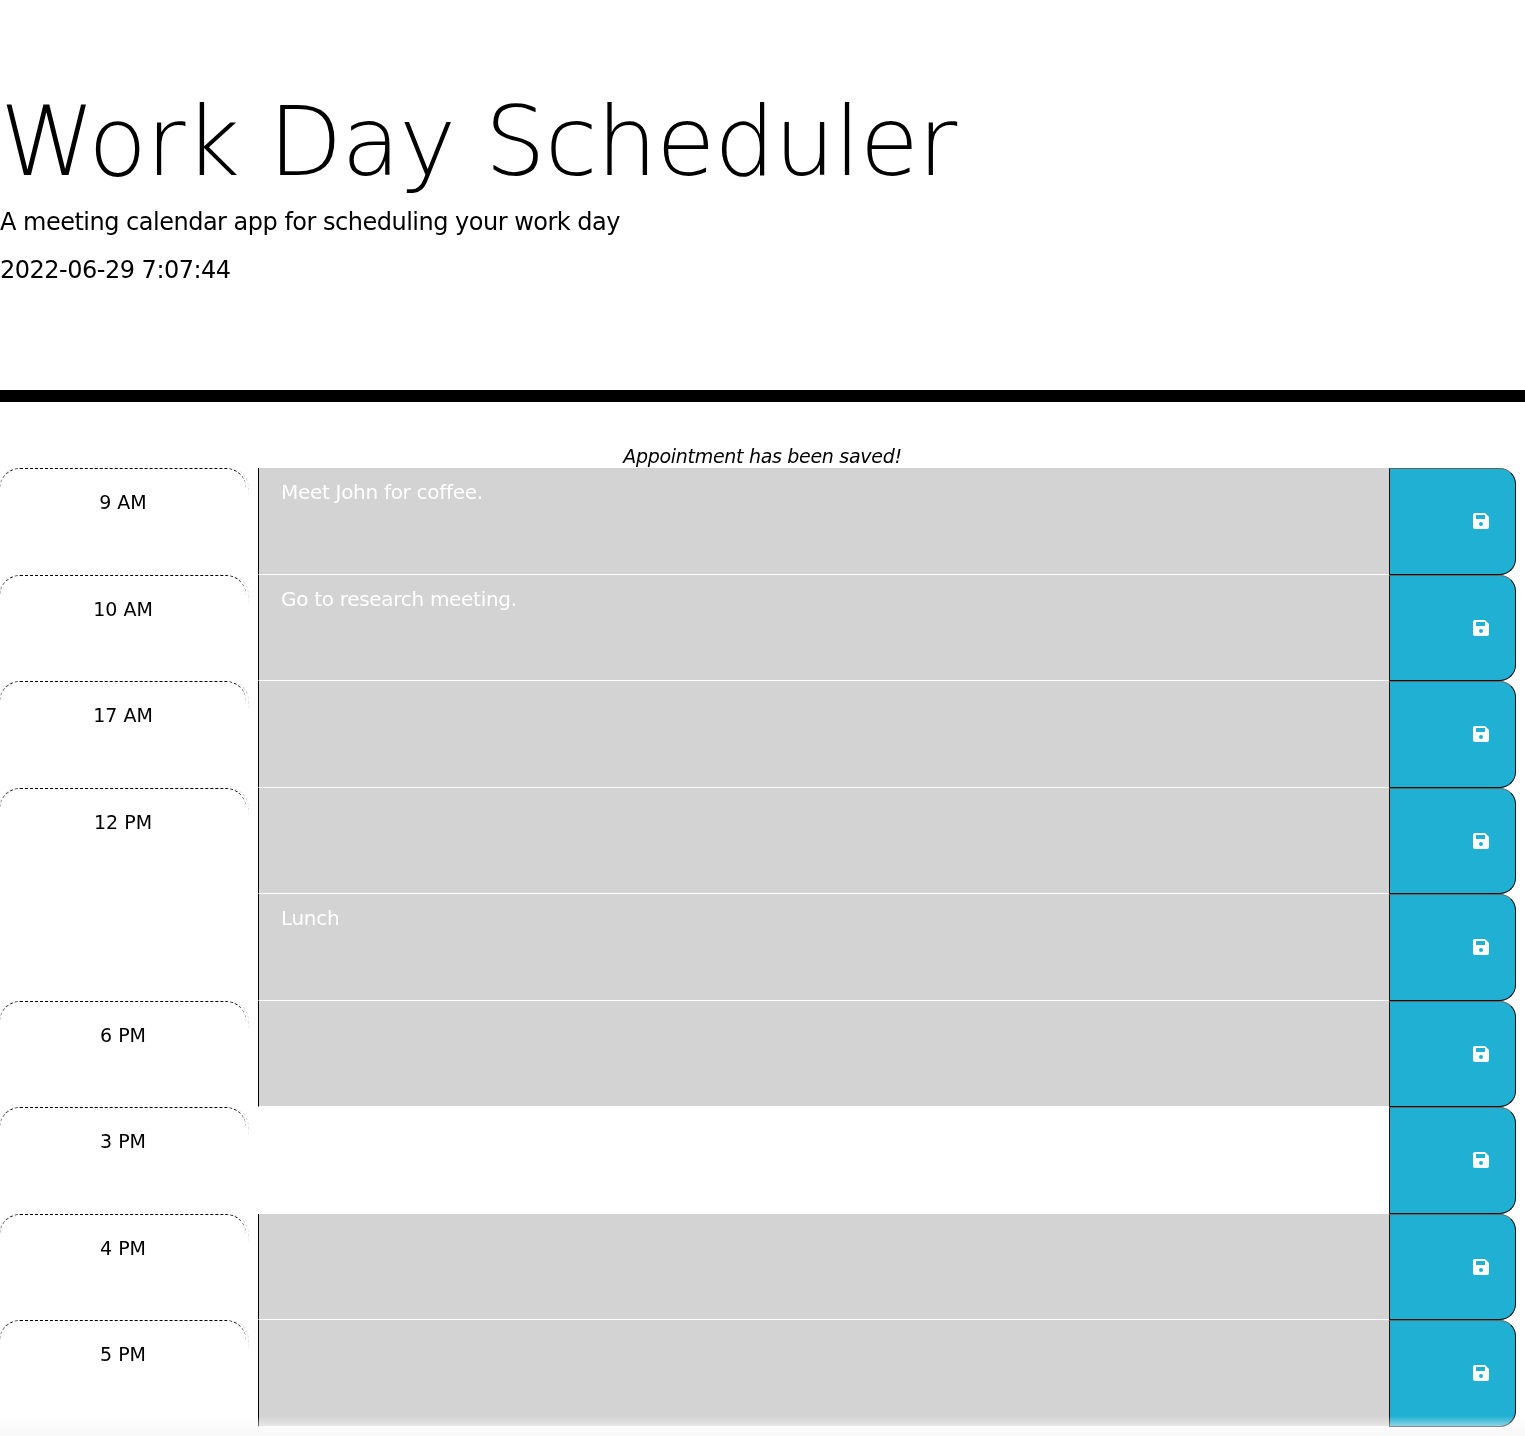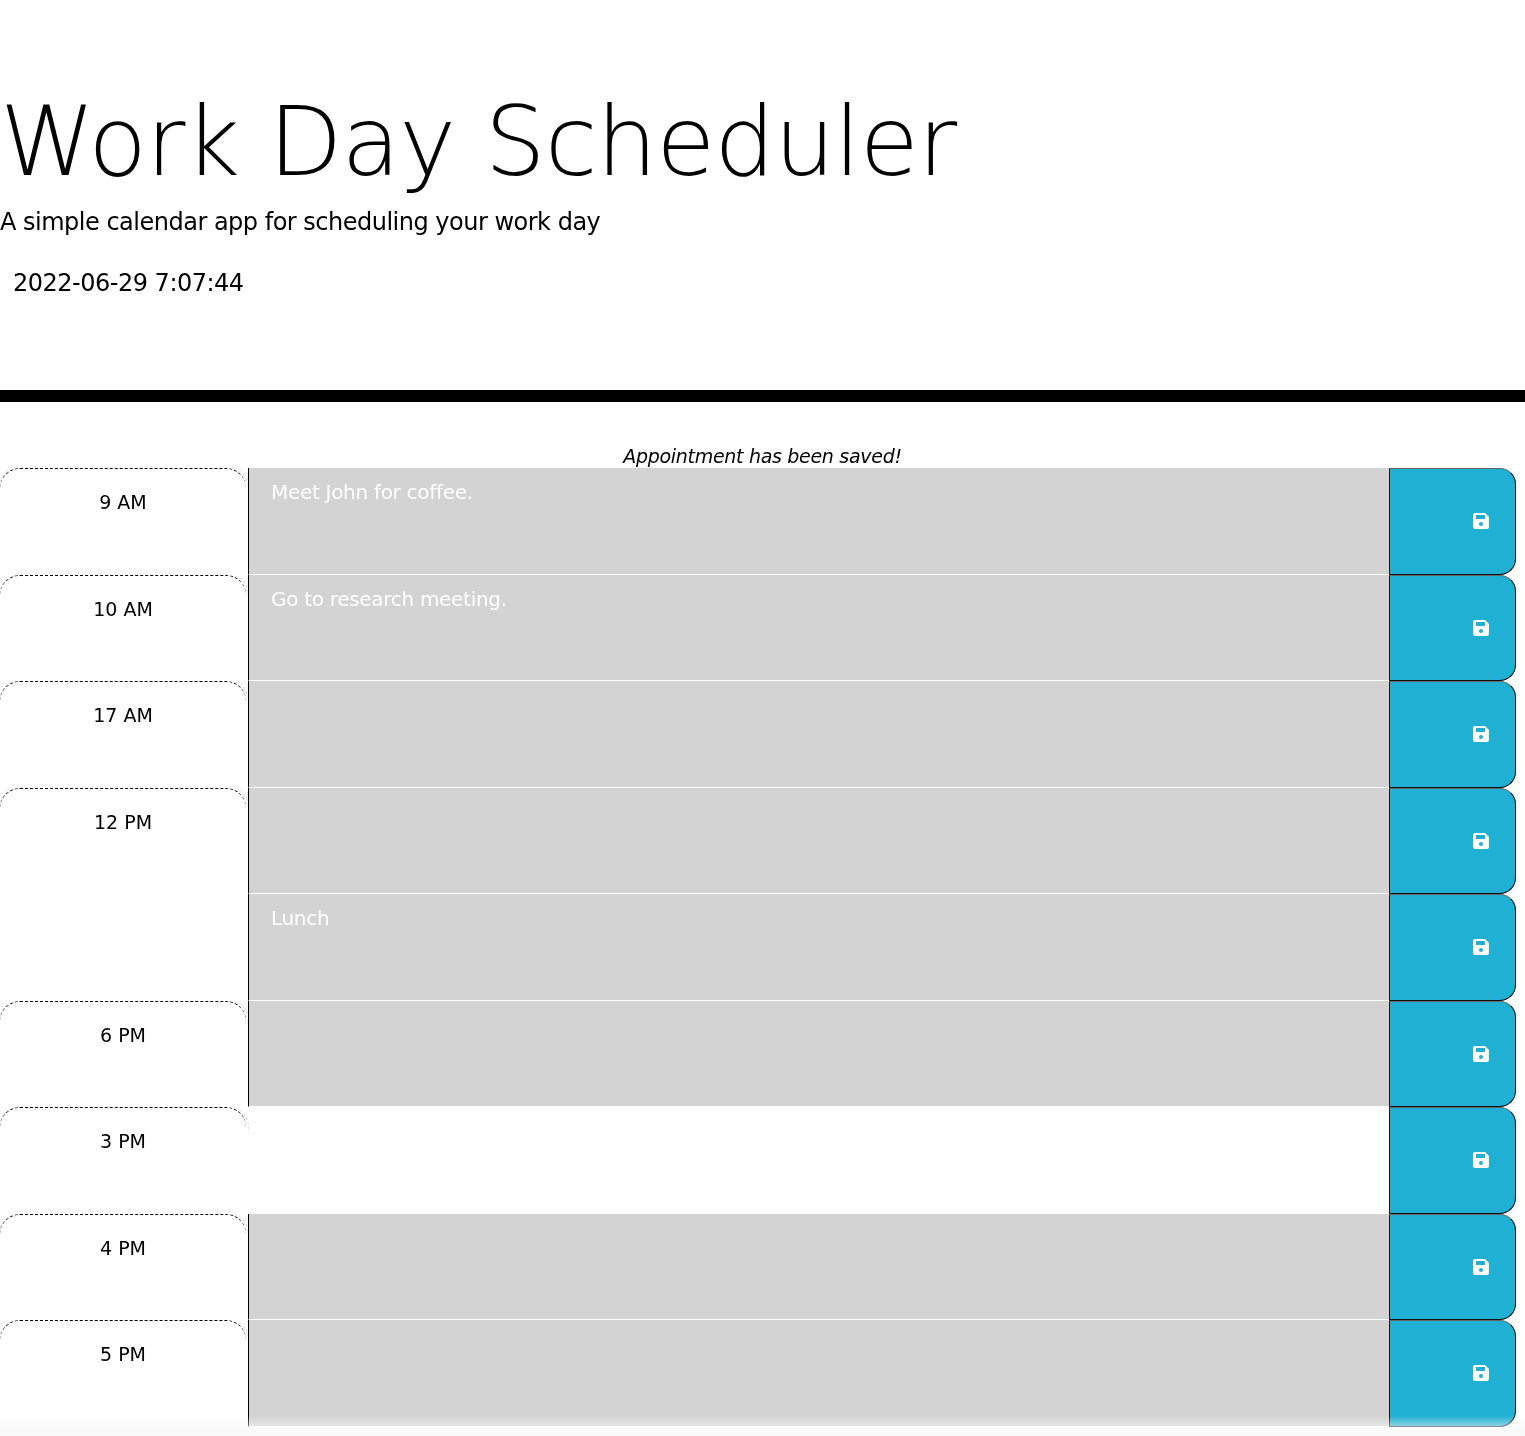--- a/index.html
+++ b/index.html
@@ -1,37 +1,37 @@
 <!DOCTYPE html>
 <html><head>
 <meta charset="utf-8">
 <style>
   html, body { margin: 0; padding: 0; background: #ffffff; }
   body { width: 1525px; height: 1436px; overflow: hidden; font-family: "DejaVu Sans", sans-serif; color: #000; position: relative; }
   .jumbotron { height: 390px; text-align: left; position: relative; }
   .title { position: absolute; left: 0; right: 0; top: 82px; font-size: 96px; font-weight: 300; margin: 0; line-height: 120px; letter-spacing: -1px; }
   .lead { position: absolute; left: 0; right: 0; top: 206px; font-size: 24px; margin: 0; line-height: 32px; letter-spacing: -0.5px; }
-  .current-day { position: absolute; left: 0; right: 0; top: 254px; font-size: 24px; margin: 13px; line-height: 32px; letter-spacing: -0.5px; }
+  .current-day { position: absolute; left: 0; right: 0; top: 254px; font-size: 24px; margin: 0; line-height: 32px; letter-spacing: -0.5px; }
   .divider { position: absolute; left: 0; top: 390px; width: 1525px; height: 12px; background: #000; }
   .saved-msg { position: absolute; left: 0; right: 0; top: 444px; text-align: center; font-size: 19px; line-height: 24px; letter-spacing: -0.3px; font-style: italic; }
   .rows { position: absolute; top: 468px; left: 0; width: 1418px; }
   .row { position: relative; height: 106.5px; }
   .hour { position: absolute; left: 0; top: 0; width: 246px; height: 100%; border-top: 1px dashed #000; border-top-left-radius: 20px; border-top-right-radius: 20px; box-sizing: border-box; text-align: center; font-size: 19px; padding-top: 22px; background: #fff; }
   .hour::before { content: ""; position: absolute; left: -1px; top: -1px; width: 248px; height: 30px; border-left: 1px dashed #999; border-right: 1px dashed #999; border-top-left-radius: 20px; border-top-right-radius: 20px; pointer-events: none; -webkit-mask: linear-gradient(#000, transparent); }
-  .desc { position: absolute; left: 248px; top: 0; width: 1141px; height: 100%; background: #d3d3d3; border: none; border-left: 1px solid #000; border-bottom: 1px solid #fff; box-sizing: border-box; color: #fff; font-size: 20px; padding: 12px 22px; margin: 0; resize: none; outline: none; font-family: "DejaVu Sans", sans-serif; letter-spacing: -0.3px; }
+  .desc { position: absolute; left: 258px; top: 0; width: 1141px; height: 100%; background: #d3d3d3; border: none; border-left: 1px solid #000; border-bottom: 1px solid #fff; box-sizing: border-box; color: #fff; font-size: 20px; padding: 12px 22px; margin: 0; resize: none; outline: none; font-family: "DejaVu Sans", sans-serif; letter-spacing: -0.3px; }
   .save-btn { position: absolute; left: 1389px; top: 0; width: 127px; height: 100%; background: #1fb0d3; border: 1px solid #111; border-left-width: 1px; border-top-color: #666; border-top-right-radius: 16px; border-bottom-right-radius: 16px; box-sizing: border-box; display: flex; align-items: center; justify-content: flex-end; padding-right: 25px; cursor: pointer; }
   .save-icon { width: 18px; height: 18px; display: block; }
   .bottom-fade { position: absolute; left: 0; right: 0; bottom: 0; height: 20px; background: linear-gradient(rgba(250,250,250,0), #f8f8f8); pointer-events: none; }
 </style>
 </head>
 <body>
 
 <header class="jumbotron">
   <h1 class="title">Work Day Scheduler</h1>
-  <p class="lead">A simple calendar app for scheduling your work day</p>
+  <p class="lead">A meeting calendar app for scheduling your work day</p>
   <p class="current-day">2022-06-29 7:07:44</p>
 </header>
 <div class="divider"></div>
 
 <div class="saved-msg">Appointment has been saved!</div>
 
 <div class="rows">
   <div class="row">
     <div class="hour">9 AM</div>
     <textarea class="desc" style="">Meet John for coffee.</textarea>

